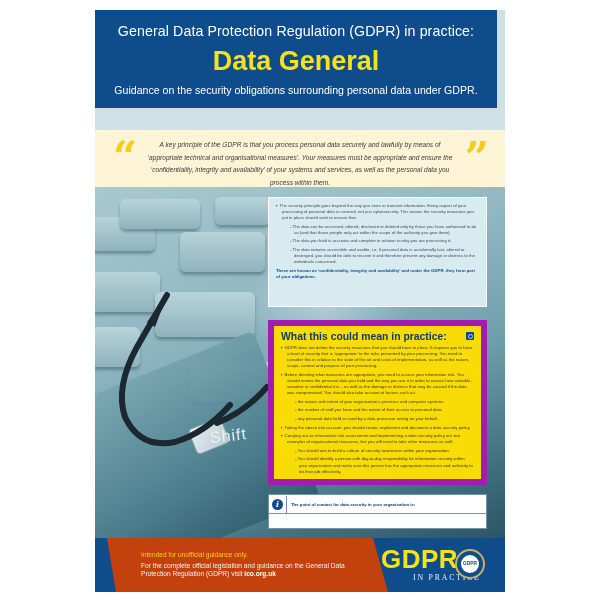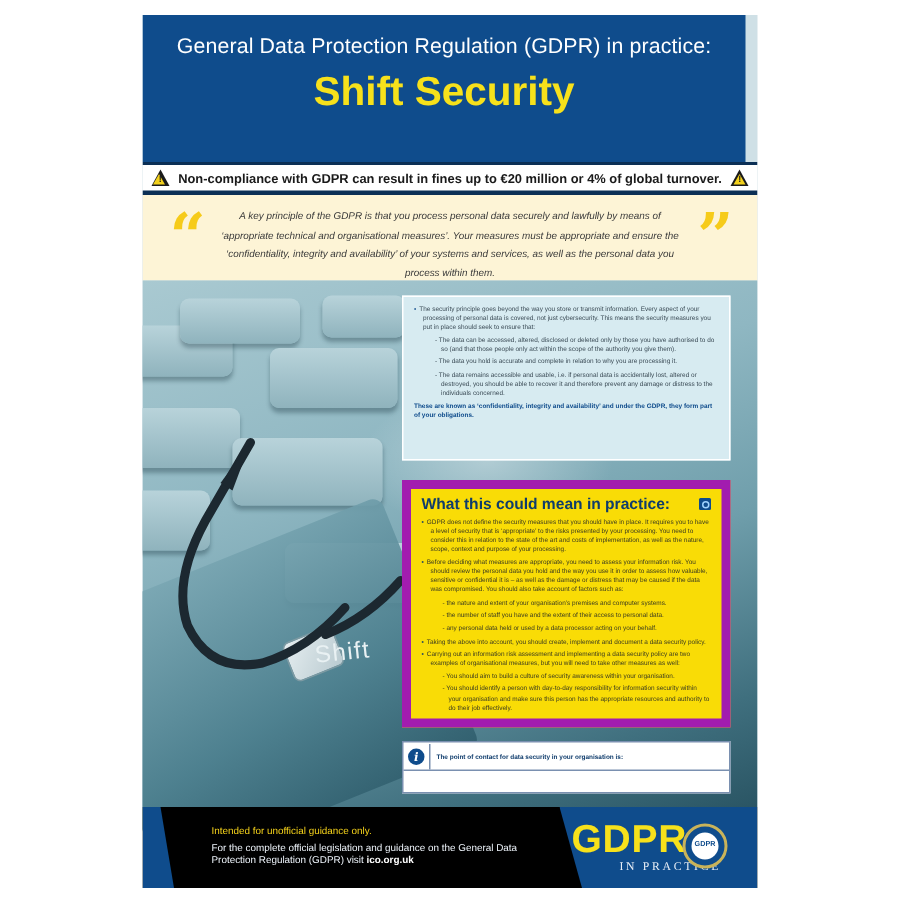--- a/index.html
+++ b/index.html
@@ -40,51 +40,43 @@
   .panel-practice h2 { margin:0 0 3px 0; font-size:10.4px; color:#0f3c6c; font-weight:bold; }
   .panel-practice .small { color:#3a3a20; }
   .panel-practice .small li.bullet::before { color:#0f3c6c; }
   .ico-badge { position:absolute; right:7px; top:6px; width:8px; height:8px; background:#0f4c8c; border-radius:1px; }
   .ico-badge::after { content:""; position:absolute; left:2px; top:2px; width:3px; height:3px; border:1px solid #9fd3ff; border-radius:50%; }
   .panel-contact { position:absolute; left:173px; top:484px; width:219px; height:35px; background:#ffffff; border:1px solid #7a90b0; box-sizing:border-box; }
   .panel-contact .row1 { height:18px; border-bottom:1px solid #7a90b0; display:flex; align-items:center; }
   .info-icon { width:17px; height:17px; display:flex; align-items:center; justify-content:center; border-right:1px solid #7a90b0; }
   .info-icon span { width:11px; height:11px; border-radius:50%; background:#0f4c8c; color:#fff; font-size:8px; font-weight:bold; font-style:italic; text-align:center; line-height:11px; font-family:"DejaVu Serif", serif; }
   .panel-contact .label { font-size:4.3px; font-weight:bold; color:#0f3c6c; margin-left:4px; }
-  .footer { position:absolute; left:0; top:528px; width:410px; height:54px; background:#000000; }
+  .footer { position:absolute; left:0; top:528px; width:410px; height:54px; background:#c2410c; }
   .footer .right { position:absolute; right:0; top:0; width:150px; height:54px; background:#0f4c8c; clip-path:polygon(12% 0, 100% 0, 100% 100%, 22% 100%); }
   .footer .slash { position:absolute; left:0; top:0; width:30px; height:54px; background:#0f4c8c; clip-path:polygon(0 0, 40% 0, 70% 100%, 0 100%); }
   .footer .intended { position:absolute; left:46px; top:13px; font-size:6.6px; color:#f5d21a; }
   .footer .official { position:absolute; left:46px; top:24px; width:220px; font-size:6.6px; line-height:8.2px; color:#eef4fb; }
   .footer .official b { font-weight:bold; color:#fff; }
   .brand { position:absolute; left:286px; top:8px; }
   .brand .gdpr { font-size:26px; font-weight:bold; color:#f7e11b; letter-spacing:0.5px; line-height:26px; }
   .brand .inpractice { font-family:Liberation Serif, serif; font-size:7.8px; color:#e8eef6; letter-spacing:1.8px; margin-top:1px;margin-left:32px; }
   .seal { position:absolute; left:360px; top:11px; width:30px; height:30px; border-radius:50%; border:2px solid #c9b35a; background:#0f4c8c; box-sizing:border-box; display:flex; align-items:center; justify-content:center; }
   .seal .inner { width:18px; height:18px; border-radius:50%; background:#ffffff; color:#0f4c8c; font-size:4.8px; font-weight:bold; text-align:center; line-height:18px; }
 </style>
 </head>
 <body>
 
 <div class="poster">
 
   <div class="header">
     <div class="kicker">General Data Protection Regulation (GDPR) in practice:</div>
-    <div class="title">Shift Security</div>
+    <div class="title">Data General</div>
+    <div class="subtitle">Guidance on the security obligations surrounding personal data under GDPR.</div>
   </div>
 
-  <div class="warning">
-    <span class="warn-icon">
-        <span>!</span>
-      </span>
-    <span class="txt">Non-compliance with GDPR can result in fines up to €20 million or 4% of global turnover.</span>
-    <span class="warn-icon">
-        <span>!</span>
-      </span>
-  </div>
 
   <div class="quote">
     <div class="q-open">“</div>
     <div class="q-text">A key principle of the GDPR is that you process personal data securely and lawfully by means of ‘appropriate technical and organisational measures’. Your measures must be appropriate and ensure the ‘confidentiality, integrity and availability’ of your systems and services, as well as the personal data you process within them.</div>
     <div class="q-close">”</div>
   </div>
 
   <div class="photo">
     <div class="key" style="left:-10px;top:30px;width:70px;height:34px;"></div>
     <div class="key" style="left:25px;top:12px;width:80px;height:30px;"></div>

